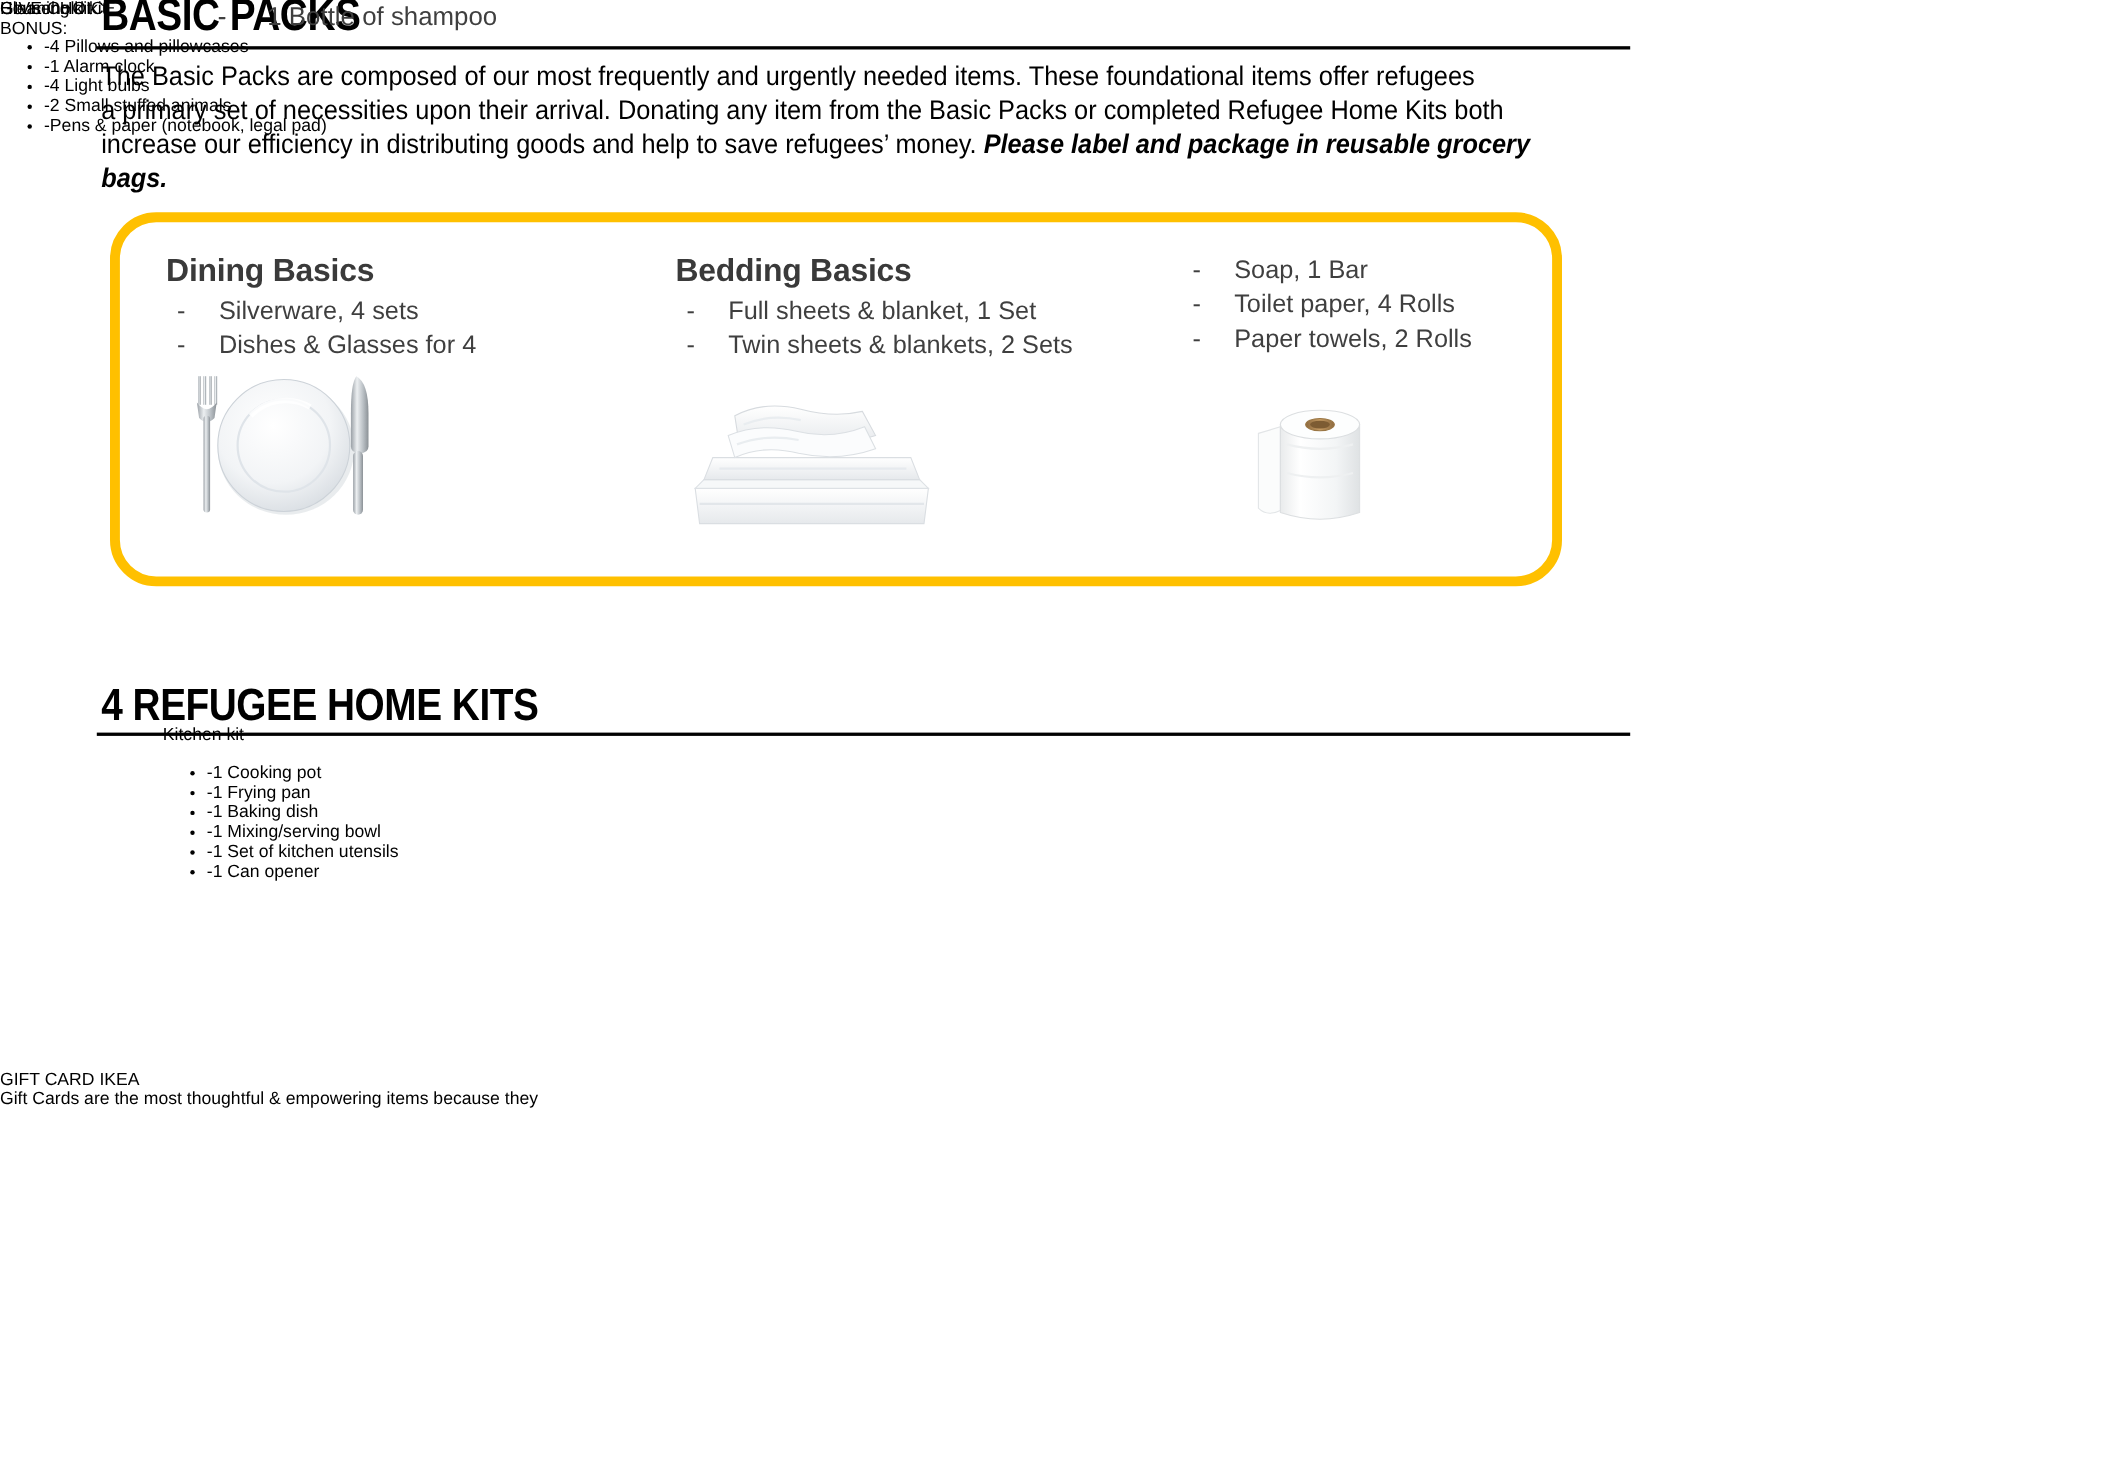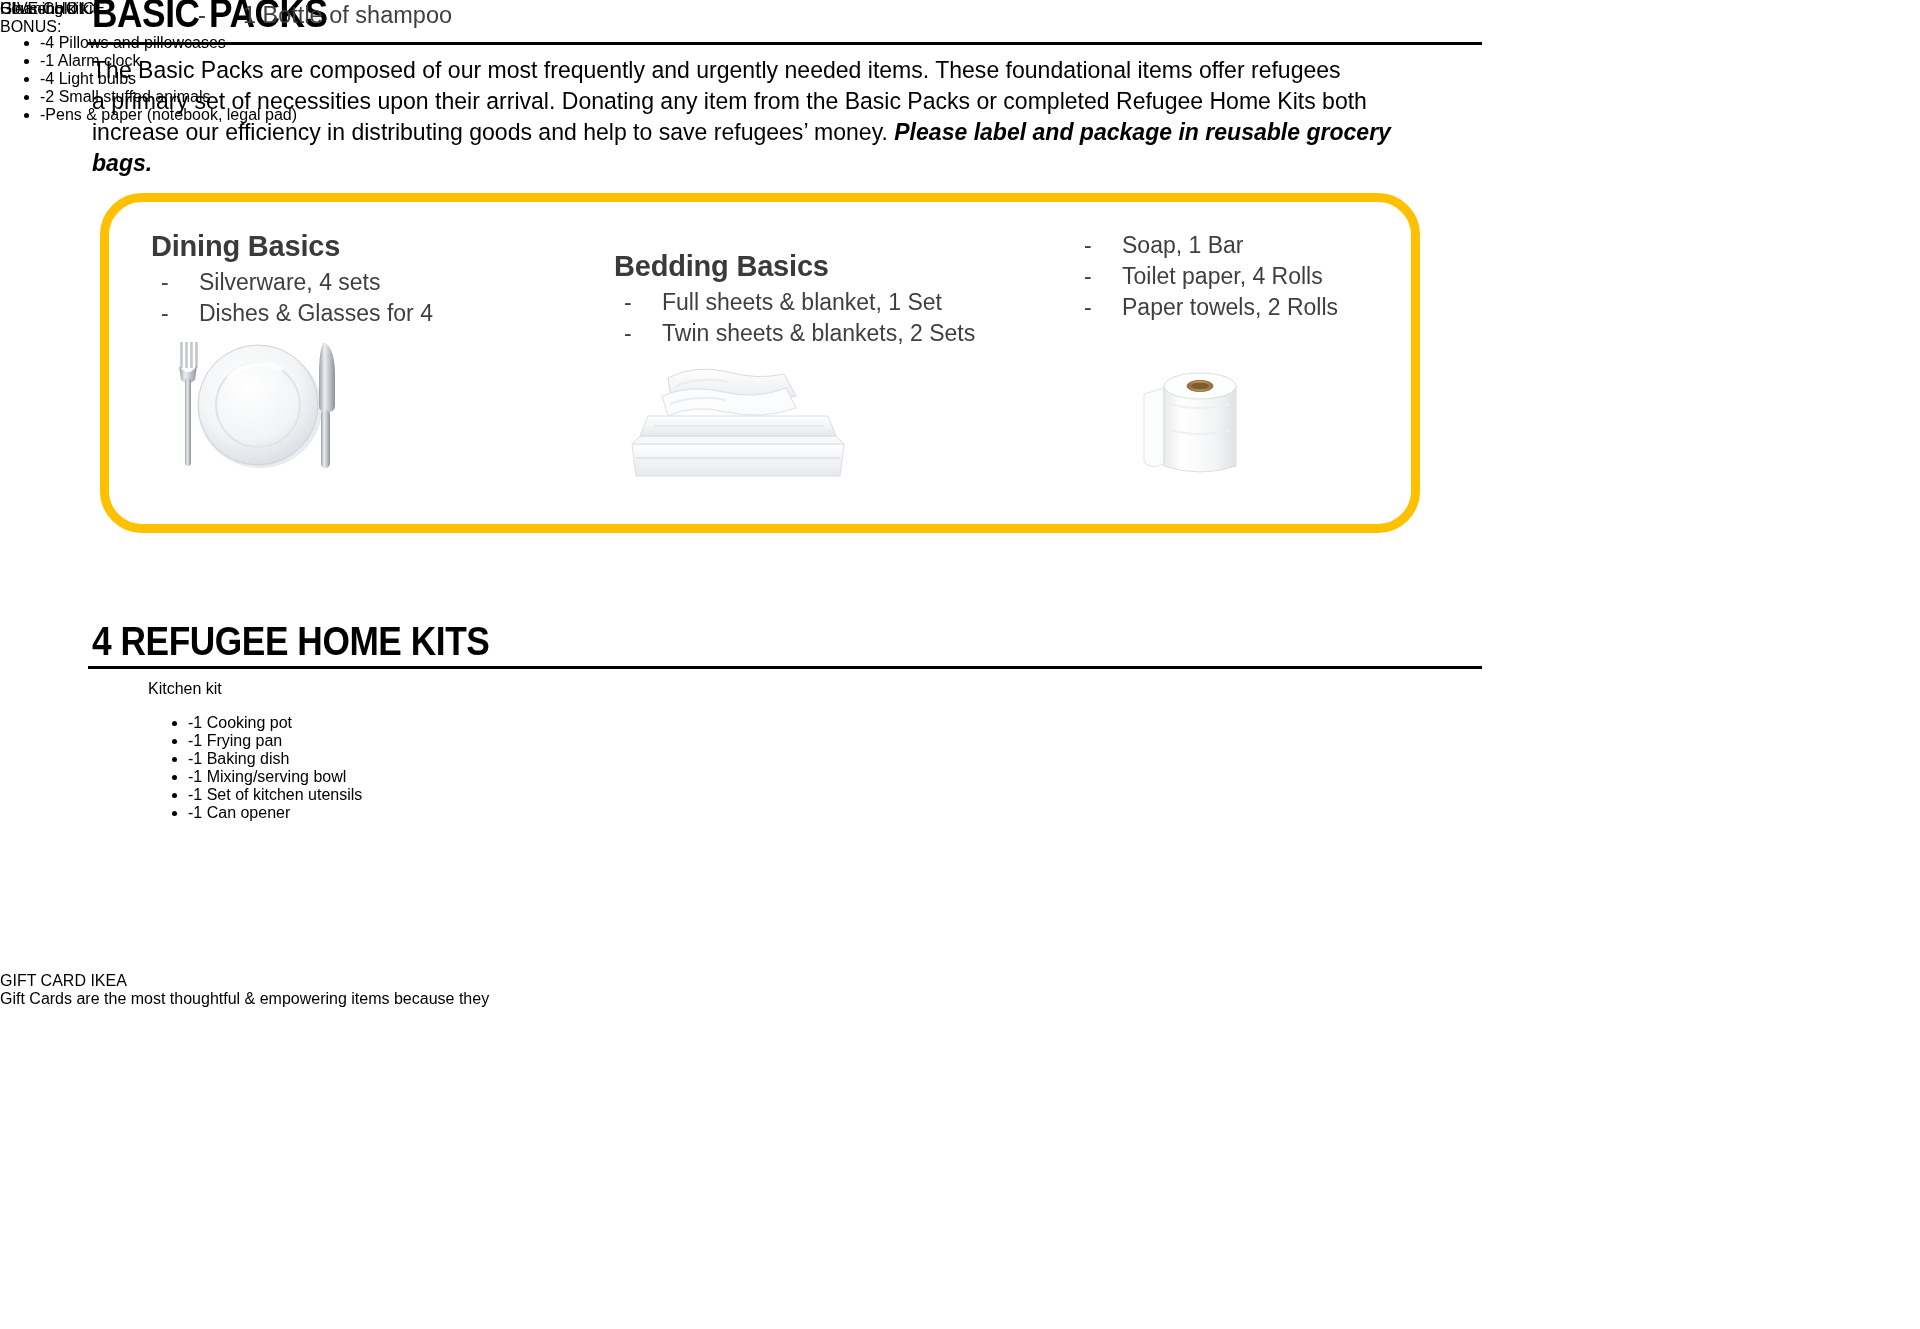--- a/index.html
+++ b/index.html
@@ -80,21 +80,21 @@
     border-radius: 42px;
     box-sizing: border-box;
     background: #ffffff;
   }
 
   .pack-col {
     position: absolute;
     top: 28px;
   }
   #pack-col-dining   { left: 42px;  width: 450px; }
-  #pack-col-bedding  { left: 505px; width: 450px; margin-top: 20px; }
+  #pack-col-bedding  { left: 505px; width: 450px; }
   #pack-col-bathroom { left: 965px; width: 340px; }
 
   .pack-title {
     font-size: 29px;
     font-weight: bold;
     color: #3a3a3a;
     margin: 0 0 4px 0;
     letter-spacing: -0.2px;
   }
   .pack-list {
@@ -117,21 +117,21 @@
   }
 
   
   .art { position: absolute; }
   #art-dining   { left: 150px; top: 330px; width: 220px; height: 150px; }
   #art-bedding  { left: 618px; top: 340px; width: 240px; height: 150px; }
   #art-bathroom { left: 1130px; top: 360px; width: 140px; height: 140px; }
 
   
   .kit-block { position: absolute; }
-  #kit-kitchen   { left: 148px; top: 680px;  width: 440px; }
+  #kit-kitchen   { left: 148px; top: 660px;  width: 440px; }
   #kit-bathroom  { left: 148px; top": 0; top: 952px; width: 440px; }
   #kit-household { left: 610px; top: 690px;  width: 470px; }
   #kit-cleaning  { left: 610px; top: 952px;  width: 470px; }
 
   .kit-title {
     font-size: 30px;
     font-weight: bold;
     color: #3a3a3a;
     margin: 0 0 2px 0;
     letter-spacing: -0.2px;

